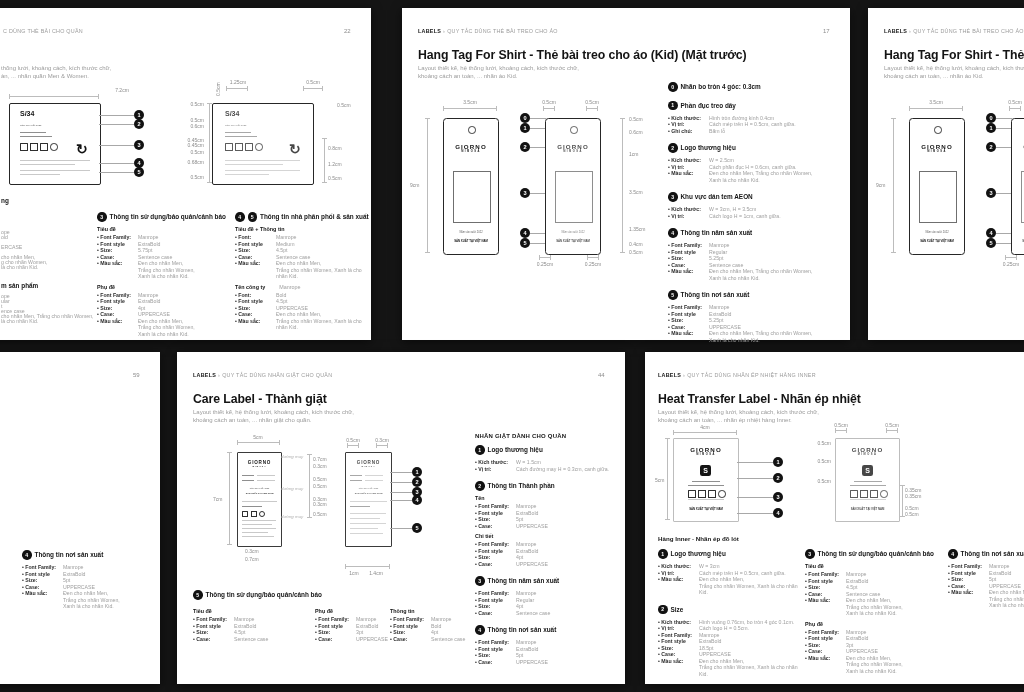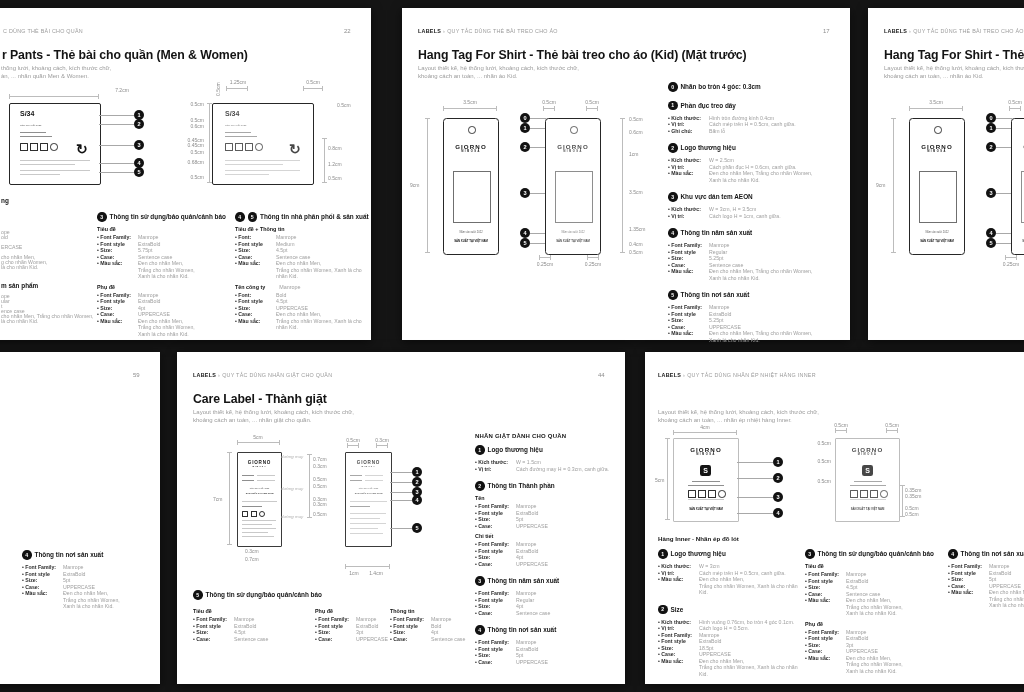--- a/index.html
+++ b/index.html
@@ -62,21 +62,20 @@
   .fragrows{position:absolute;font-size:5.2px;line-height:5px;color:#9e9e9e;white-space:nowrap}
 </style>
 </head>
 <body>
 
 <div class="canvas">
 
   <section class="slide" style="left:-77px;top:8px">
     <div class="bc" style="left:80px"><span>C DÙNG THẺ BÀI CHO QUẦN</span></div>
     <div class="pg" style="left:421px">22</div>
-    <div class="ttl" style="left:79px">r Pants - Thẻ bài cho quần (Men &amp; Women)</div>
     <div class="sub" style="left:78px">
       <div>thống lưới, khoảng cách, kích thước chữ,</div>
       <div>àn, ... nhãn quần Men &amp; Women.</div>
     </div>
 
     <div>
       <div class="dim ctr" style="left:199px;top:79px">7.2cm</div>
       <div class="meas" style="left:86px;top:88px;width:90px"></div>
 
       <div class="tag" style="left:86px;top:95px;width:90px;height:80px;border-radius:2px">
@@ -803,20 +802,21 @@
           <div class="sg-row">
             <span class="sg-l">Case:</span>
             <span class="sg-v">Sentence case</span>
           </div>
         </div>
       </div>
   </section>
 
   <section class="slide" style="left:645px;top:352px">
     <div class="bc" style="left:13px"><span class="root">LABELS</span><span class="sep">›</span><span>QUY TẮC DÙNG NHÃN ÉP NHIỆT HÀNG INNER</span></div>
+    <div class="ttl" style="left:13px">Heat Transfer Label - Nhãn ép nhiệt</div>
     <div class="sub" style="left:13px">
       <div>Layout thiết kế, hệ thống lưới, khoảng cách, kích thước chữ,</div>
       <div>khoảng cách an toàn, ... nhãn ép nhiệt hàng Inner.</div>
     </div>
 
     <div>
       <div class="dim ctr" style="left:60px;top:72px">4cm</div>
       <div class="meas" style="left:28px;top:80px;width:64px"></div>
       <div class="dim" style="left:10px;top:125px">5cm</div>
       <div class="measv" style="left:22px;top:86px;height:82px"></div>

